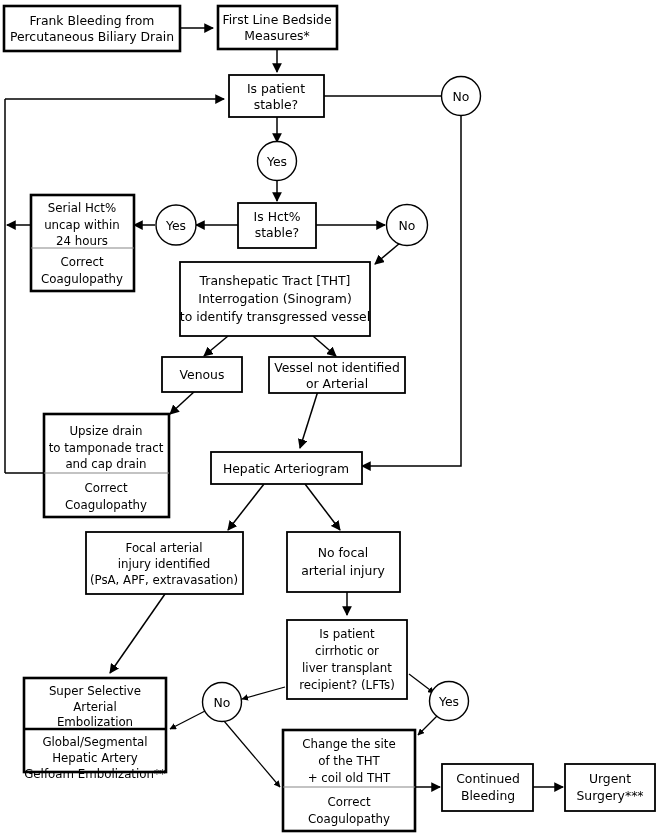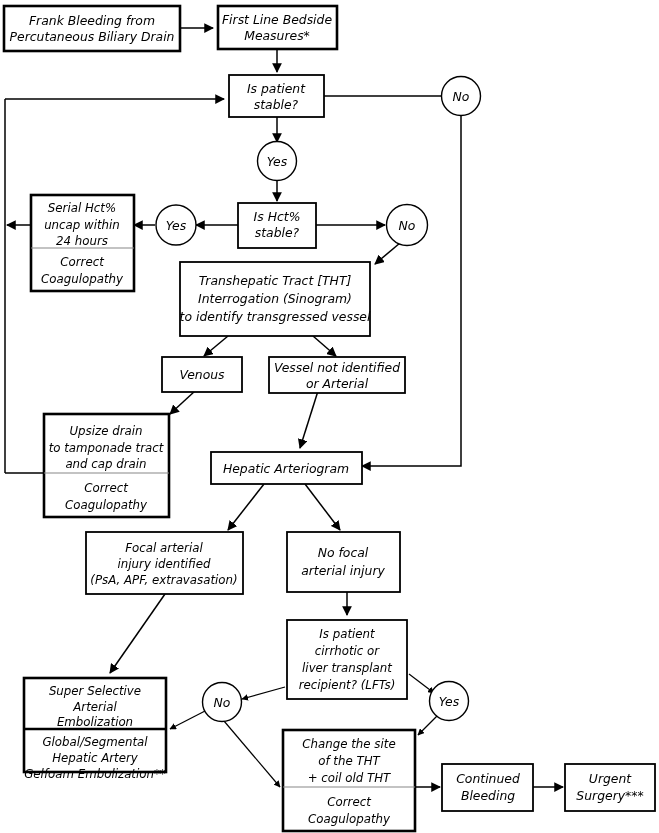--- a/index.html
+++ b/index.html
@@ -6,21 +6,20 @@
     margin: 0;
     padding: 0;
     background: #ffffff;
   }
   #chart-root {
     position: relative;
     width: 659px;
     height: 833px;
     background: #ffffff;
     font-family: "DejaVu Sans", sans-serif;
-    font-style: italic;
   }
   svg#flow {
     display: block;
     width: 659px;
     height: 833px;
   }
   .node-box {
     fill: #ffffff;
     stroke: #000000;
   }

